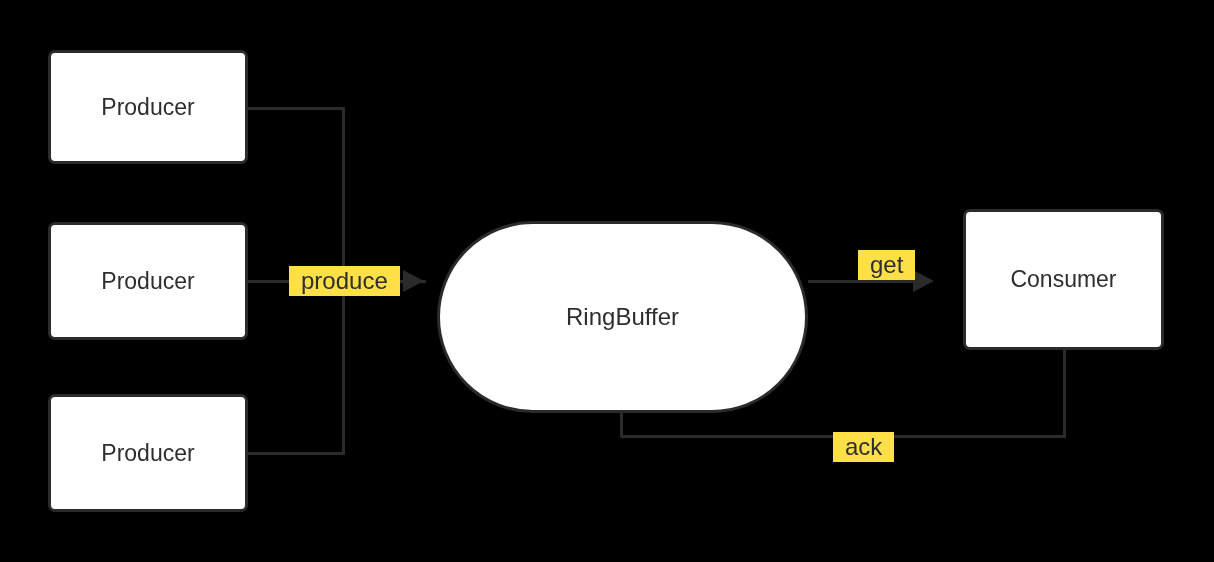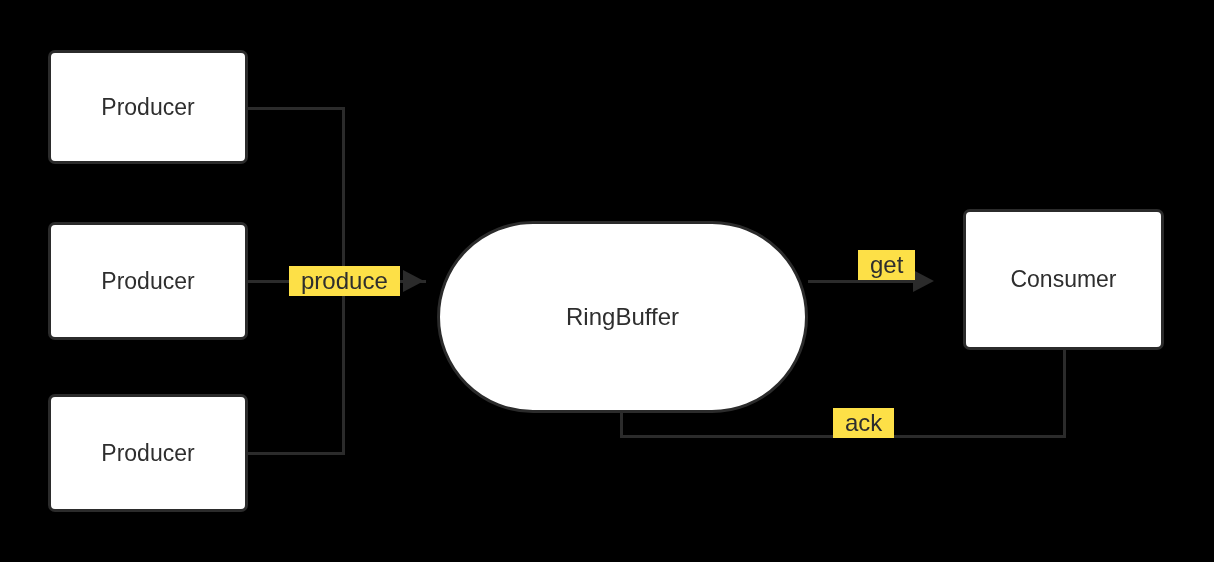--- a/index.html
+++ b/index.html
@@ -103,21 +103,21 @@
     position: absolute;
     background: #fde047;
     color: #2e2e2e;
     font-size: 24px;
     line-height: 30px;
     padding: 0 12px;
     white-space: nowrap;
   }
   .l-produce { left: 289px; top: 266px; }
   .l-get     { left: 858px; top: 250px; }
-  .l-ack     { left: 833px; top: 408px; }
+  .l-ack     { left: 833px; top: 432px; }
 </style>
 </head>
 <body>
 
 <div id="canvas">
 
   <div class="edge edge-h e-p1-h"></div>
   <div class="edge edge-h e-p2-h"></div>
   <div class="edge edge-h e-p3-h"></div>
   <div class="edge edge-v e-bus-v"></div>

